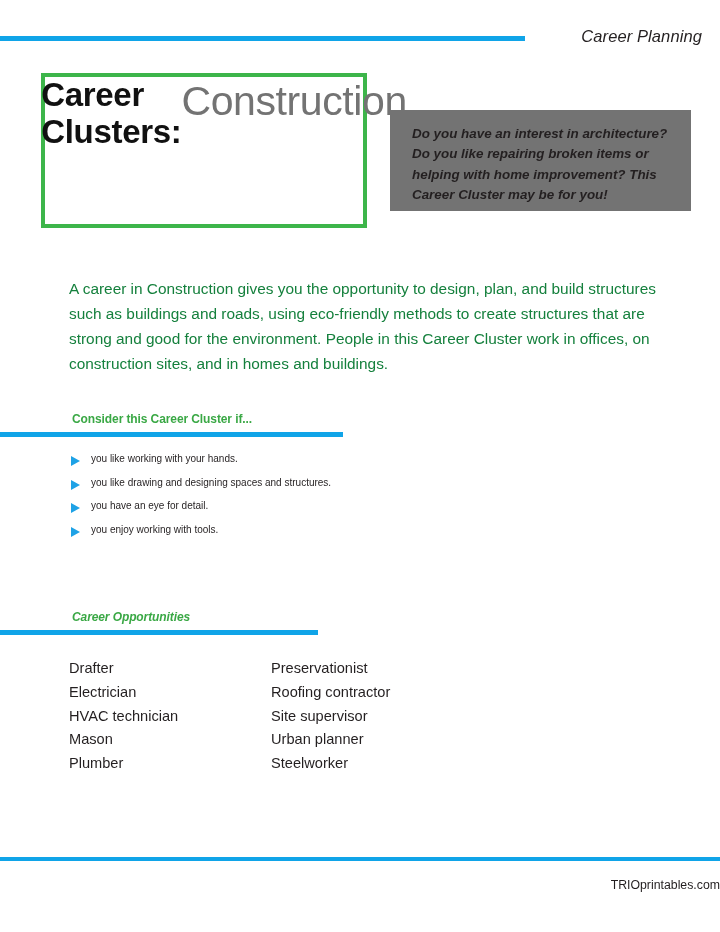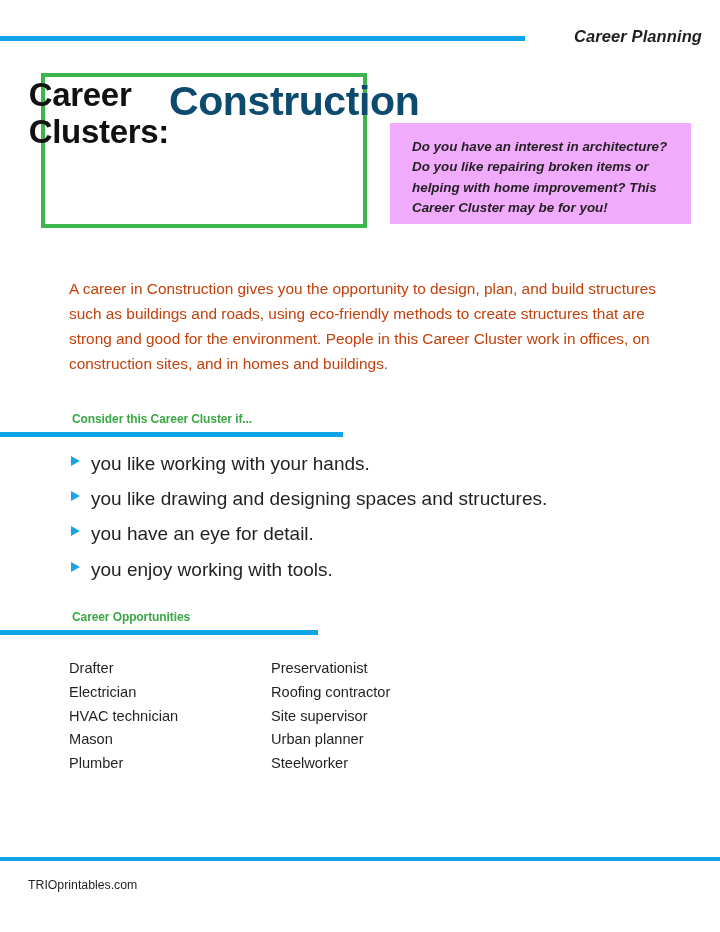--- a/index.html
+++ b/index.html
@@ -30,21 +30,21 @@
     top: 36px;
     width: 525px;
     height: 5px;
     background: #10a4e8;
   }
   .header-title {
     position: absolute;
     right: 18px;
     top: 27px;
     font-size: 16.5px;
-    font-weight: bold;
+    font-weight: normal;
     font-style: italic;
     letter-spacing: 0.1px;
     color: #231f20;
     white-space: nowrap;
   }
 
   
   .title-card {
     position: absolute;
     left: 41px;
@@ -60,54 +60,54 @@
   }
   .title-line1 {
     font-size: 33px;
     font-weight: bold;
     color: #111111;
     letter-spacing: -0.3px;
     line-height: 1.12;
   }
   .title-line2 {
     font-size: 41px;
-    font-weight: bold;
-    color: #0c4a6e;
+    font-weight: normal;
+    color: #737373;
     letter-spacing: -0.4px;
     line-height: 1.12;
     margin-top: 2px;
   }
 
   
   .callout {
     position: absolute;
     left: 390px;
-    top: 123px;
+    top: 110px;
     width: 301px;
     height: 101px;
-    background: #f0abfc;
+    background: #737373;
     padding: 14px 18px 0 22px;
   }
   .callout-text {
     font-size: 13.4px;
     font-style: italic;
     font-weight: bold;
     line-height: 1.52;
     color: #231f20;
   }
 
   
   .intro {
     position: absolute;
     left: 69px;
     top: 277px;
     width: 588px;
     font-size: 15.4px;
     line-height: 1.62;
-    color: #c2410c;
+    color: #15803d;
   }
 
   
   .section-head {
     position: absolute;
     left: 0;
     width: 720px;
   }
   .section-head .label {
     display: block;
@@ -120,36 +120,36 @@
   .section-head .rule {
     display: block;
     height: 5px;
     background: #10a4e8;
     margin-top: 6px;
   }
 
   #head-consider { top: 412px; }
   #head-consider .rule { width: 343px; }
 
-  #head-opportunities { top: 610px; }
+  #head-opportunities { top: 610px; font-style: italic; }
   #head-opportunities .rule { width: 318px; }
 
   
   .bullets {
     position: absolute;
     left: 69px;
     top: 452px;
     width: 560px;
     list-style: none;
   }
   .bullets li {
     position: relative;
     padding-left: 22px;
     margin-bottom: 10.5px;
-    font-size: 19px;
+    font-size: 10px;
     line-height: 1.3;
     color: #231f20;
   }
   .bullets li .tri {
     position: absolute;
     left: 2px;
     top: 4px;
     width: 0; height: 0;
     border-top: 5.5px solid transparent;
     border-bottom: 5.5px solid transparent;
@@ -182,21 +182,21 @@
     top: 857px;
     width: 720px;
     height: 4px;
     background: #10a4e8;
   }
   .footer-text {
     position: absolute;
     left: 0;
     top: 878px;
     width: 720px;
-    text-align: left;
+    text-align: right;
     font-size: 12.3px;
     color: #231f20;
     padding-left: 28px;
   }
 </style>
 </head>
 <body>
 
 <div class="header">
   <div class="header-rule"></div>

